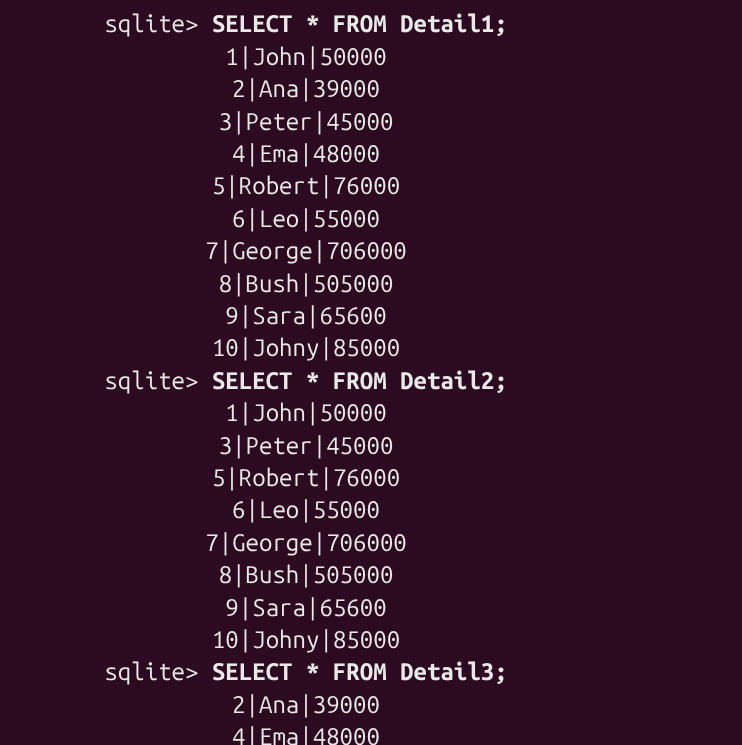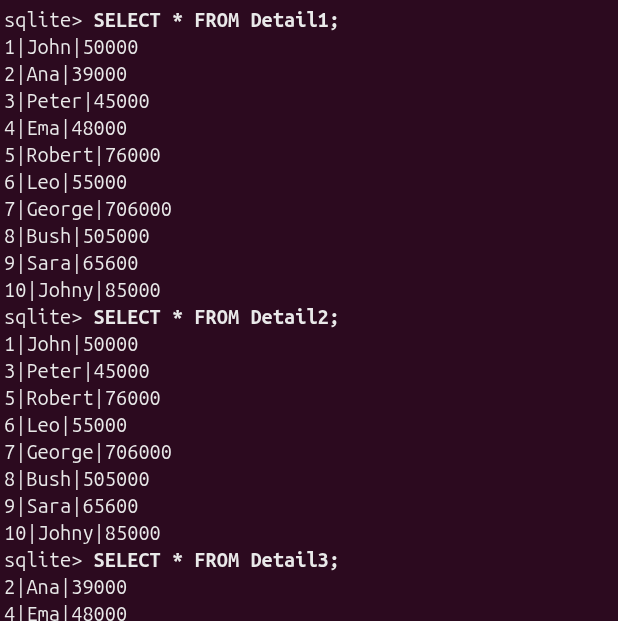--- a/index.html
+++ b/index.html
@@ -14,20 +14,21 @@
     box-sizing: border-box;
     width: 514px;
     height: 621px;
     padding: 6px 8px 6px 4px;
     font-family: "Ubuntu Mono", "DejaVu Sans Mono", Menlo, Consolas, monospace;
     font-size: 20px;
     line-height: 27px;
     color: #e9e9e9;
     white-space: pre;
     background: #2c0a1f;
+    text-align: center;
   }
   .prompt-line {
     display: block;
   }
   .prompt {
     color: #e9e9e9;
   }
   .cmd {
     color: #e9e9e9;
     font-weight: 600;

